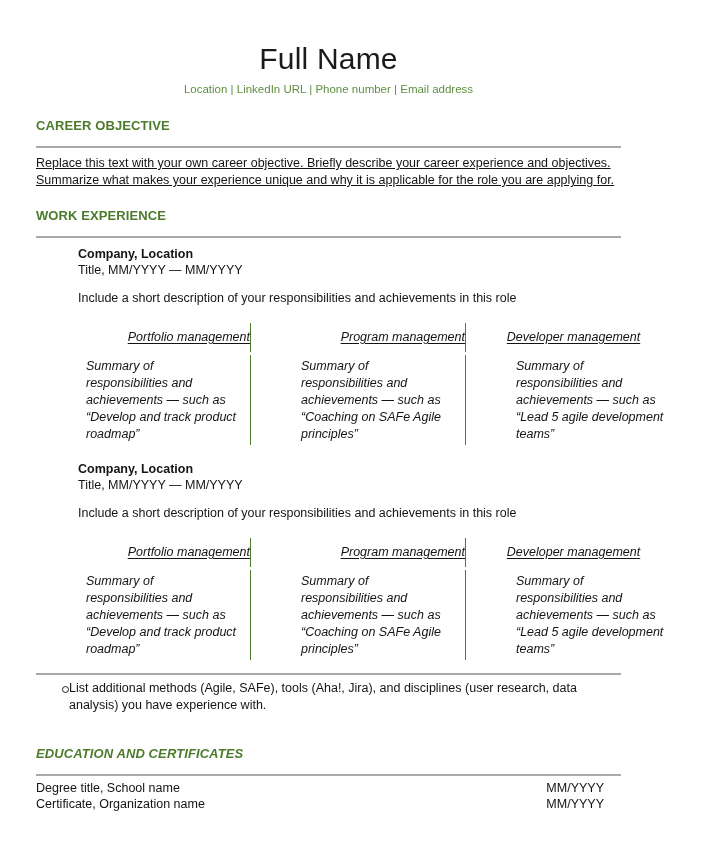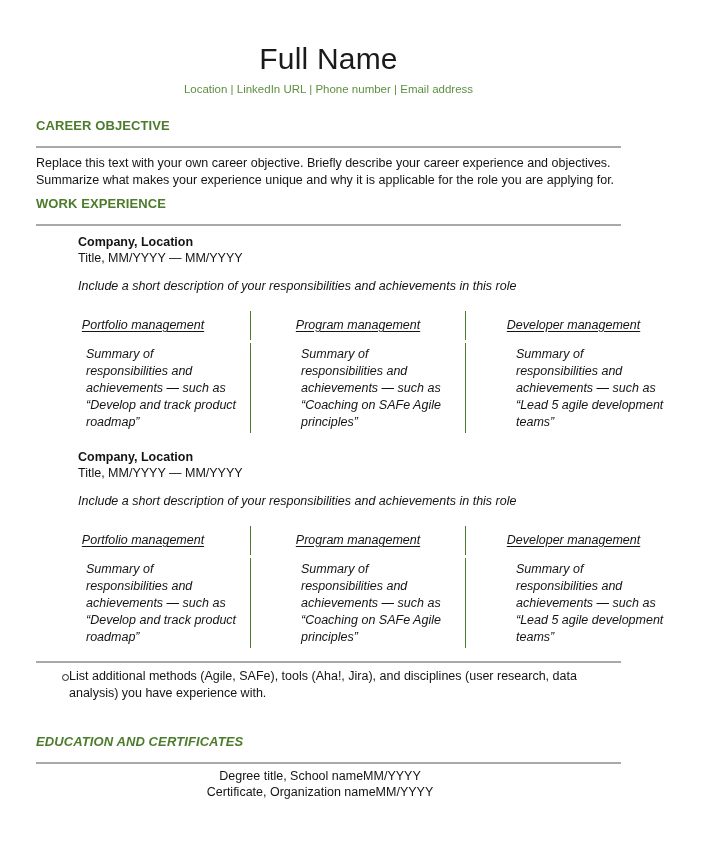--- a/index.html
+++ b/index.html
@@ -19,73 +19,73 @@
   .contact{
     text-align:center;color:#5f8f41;font-size:11.5px;
     margin-top:7px;line-height:13px;
   }
 
   .sec-h{
     color:#4c7c2b;font-weight:700;font-size:13px;line-height:14px;
     letter-spacing:0.1px;
   }
   .sec-h.m1{margin-top:23px;}
-  .sec-h.m2{margin-top:7px;}
+  .sec-h.m2{margin-top:19px;}
   .sec-h.m3{margin-top:33px;font-style:italic;}
   .sec-h.m4{margin-top:20px;}
 
   .rule{height:2px;background:#a9a9a9;margin-top:13px;}
 
   .objective{
-    margin:7px 0 0 0;line-height:17.3px;
+    margin:7px 0 0 0;line-height:17.3px;text-decoration:underline;
   }
 
   .entry{margin-left:42px;}
   .entry.first{margin-top:8px;}
   .entry.second{margin-top:16px;}
   .company{font-weight:700;line-height:16px;}
   .title-dates{line-height:16px;}
-  .role-desc{margin:13px 0 0 0;line-height:15px;font-style:italic;}
+  .role-desc{margin:13px 0 0 0;line-height:15px;}
 
   .cols{
     display:grid;
     grid-template-columns:215px 215px 215px;
     row-gap:3px;
     margin-left:-42px;           
     margin-top:17px;
     width:645px;
   }
   .col-h{
     height:29px;display:flex;align-items:center;justify-content:center;
     font-style:italic;
   }
   .col-h span{text-decoration:underline;text-underline-offset:2px;}
   .col-b{
     padding:3px 13px 2px 50px;
     line-height:17px;
     min-height:83px;
     font-style:italic;
   }
-  .sep{border-right:1.5px solid #4c7c2b;}
+  .sep{border-right:1.5px solid #4c7c2b;justify-content:flex-end;}
 
   .skill-item{
     display:flex;align-items:flex-start;
     margin:5px 0 0 26px;
   }
   .circle-bullet{
     flex:0 0 auto;width:5px;height:5px;border:1px solid #222;
     border-radius:50%;margin-top:6px;background:transparent;
   }
   .skill-text{
     margin-left:0;line-height:17px;max-width:588px;display:inline-block;
   }
 
   .edu-rows{margin-top:4px;}
   .edu-row{
-    display:flex;justify-content:center;align-items:baseline;
+    display:flex;justify-content:space-between;align-items:baseline;
     line-height:16.5px;
   }
   .edu-date{padding-right:17px;}
 </style>
 </head>
 <body>
 
 <div class="page">
 
   <h1 class="doc-title">Full Name</h1>

